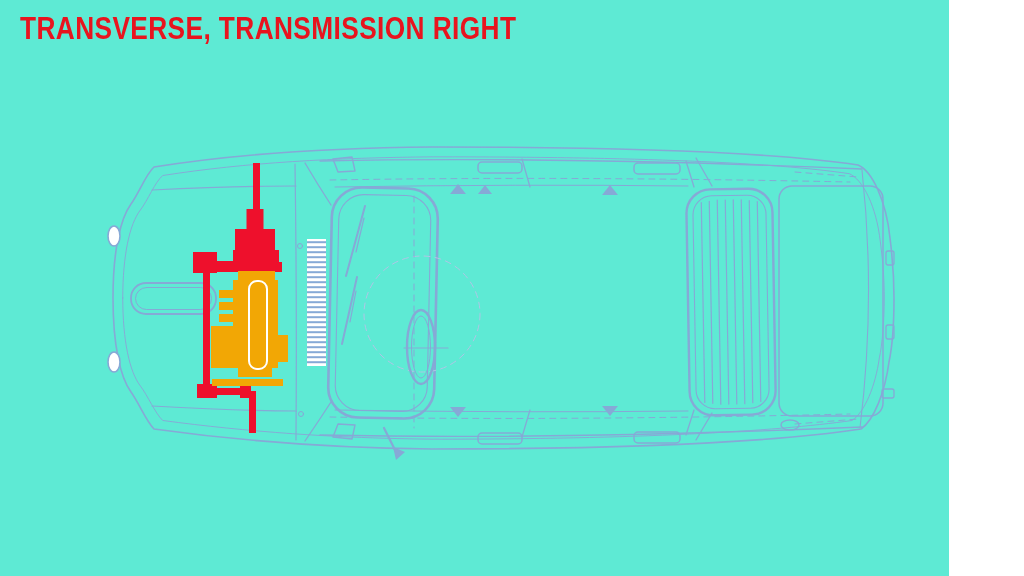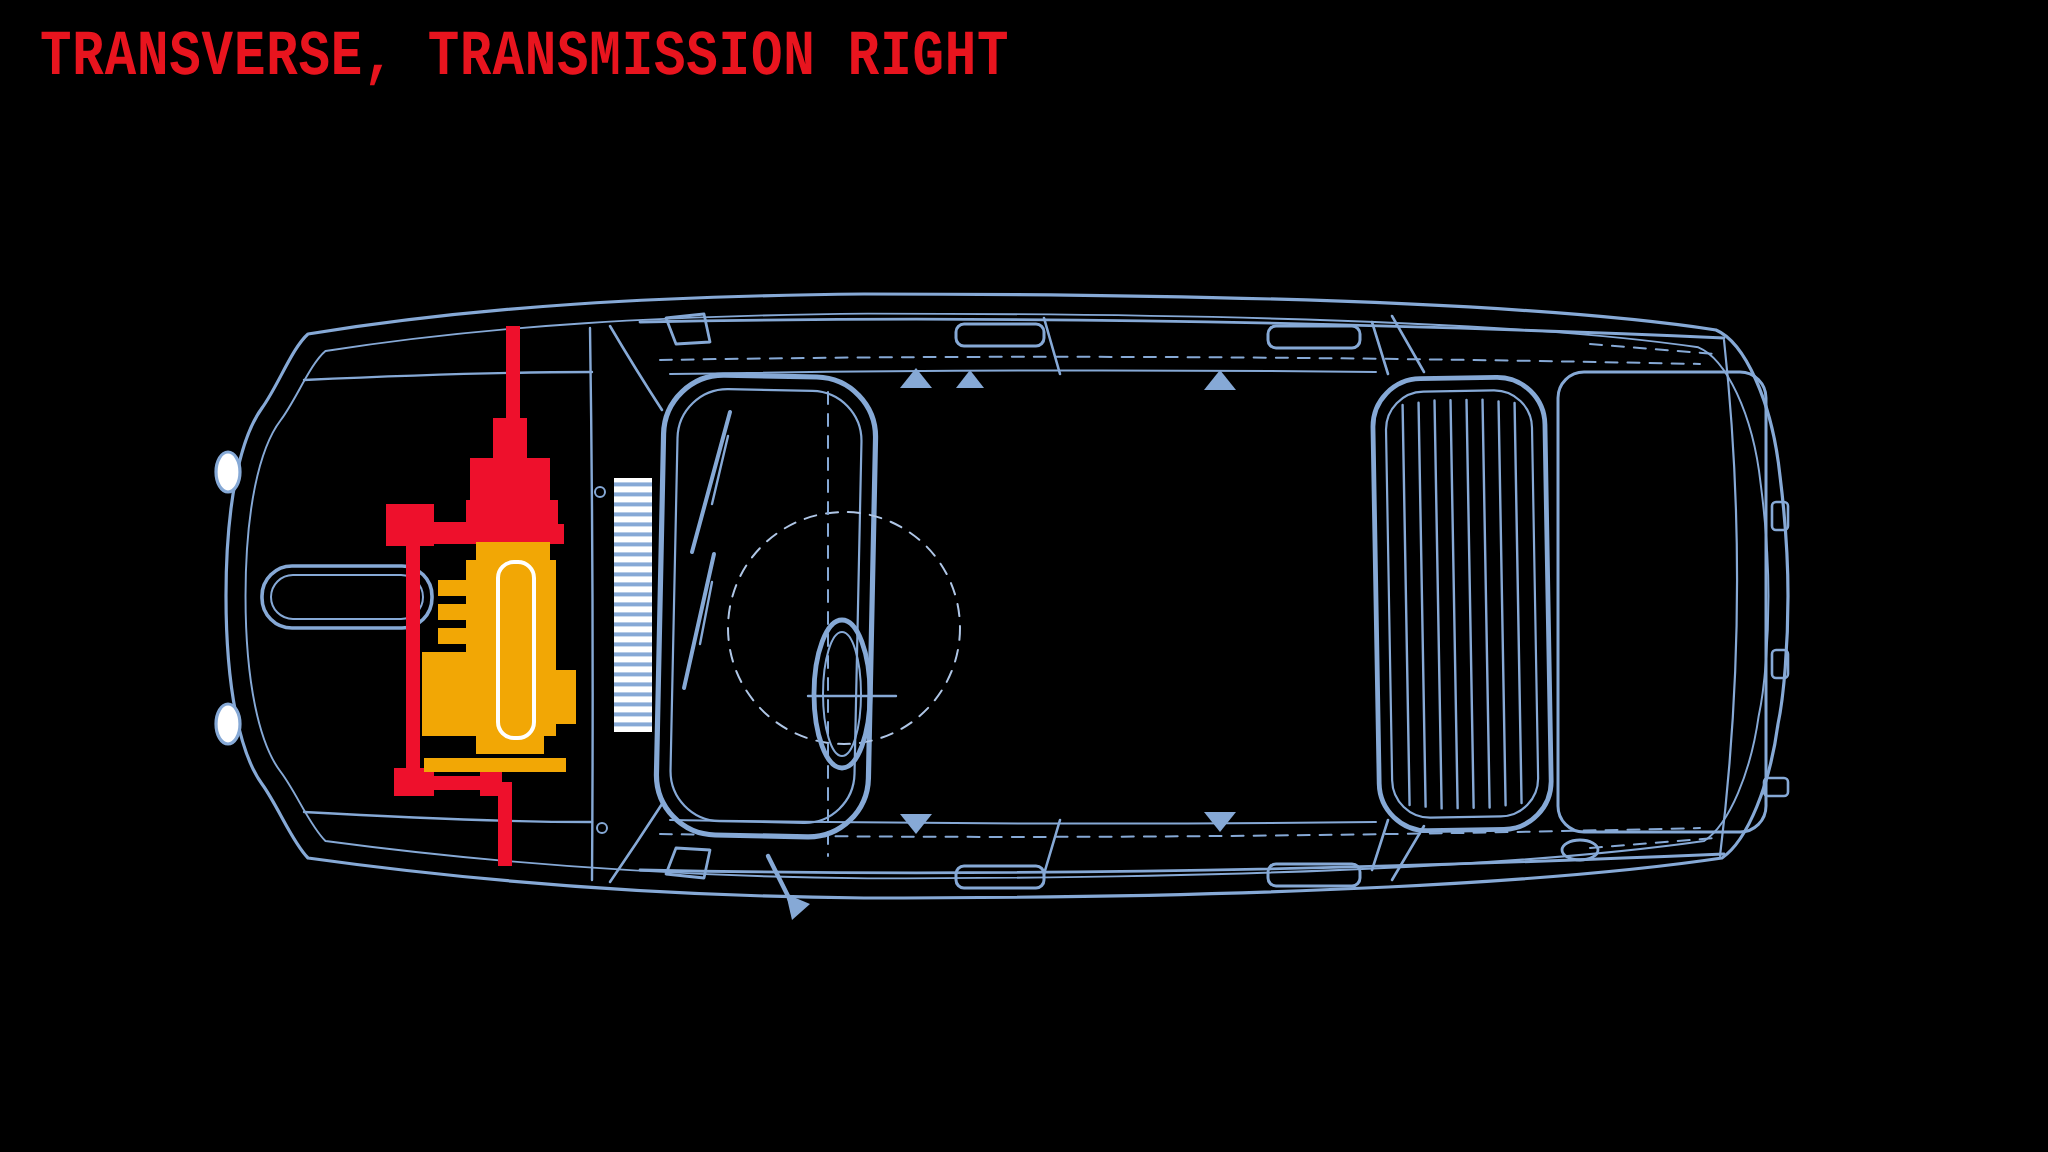--- a/index.html
+++ b/index.html
@@ -1,17 +1,17 @@
 <!DOCTYPE html>
 <html><head>
 <meta charset="utf-8">
 <style>
   html,body{margin:0;padding:0;background:#fff;}
-  #stage{position:relative;width:1024px;height:576px;background:#000000;overflow:hidden;
-         font-family:Liberation Mono, monospace;}
+  #stage{position:relative;width:949px;height:576px;background:#5eead4;overflow:hidden;
+         font-family:Liberation Sans, sans-serif;}
   .page-title{
     position:absolute;left:20px;top:10px;
     font-size:32px;font-weight:bold;letter-spacing:.5px;
     color:#E8141E;white-space:nowrap;
     transform:scaleX(.82);transform-origin:left center;
   }
   svg{position:absolute;left:0;top:0;}
   .bp{stroke:#86A9D6;fill:none;stroke-linecap:round;stroke-linejoin:round;}
   .bp-light{stroke:#AFC6E6;}
   .dash{stroke-dasharray:6 5;}

